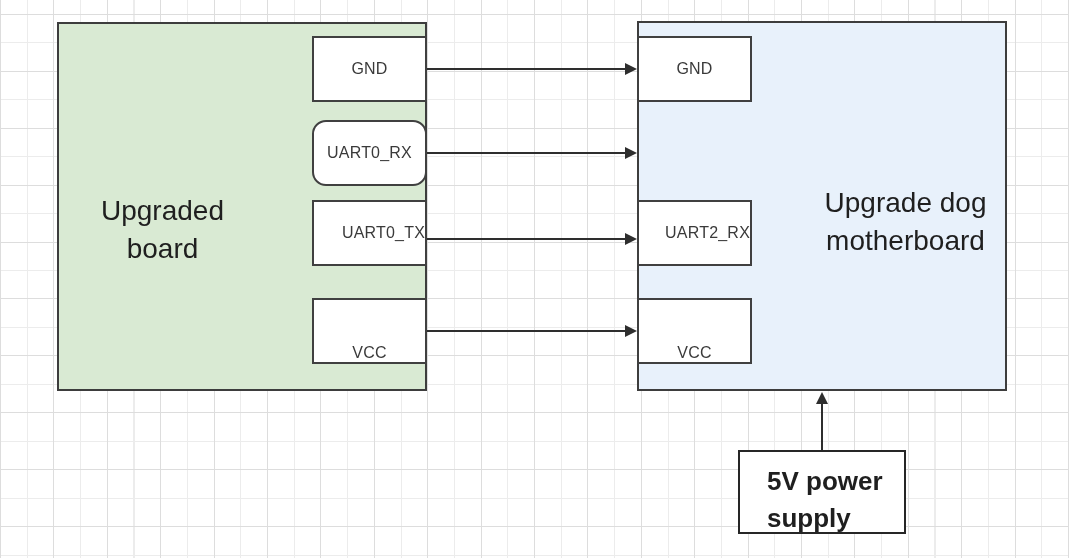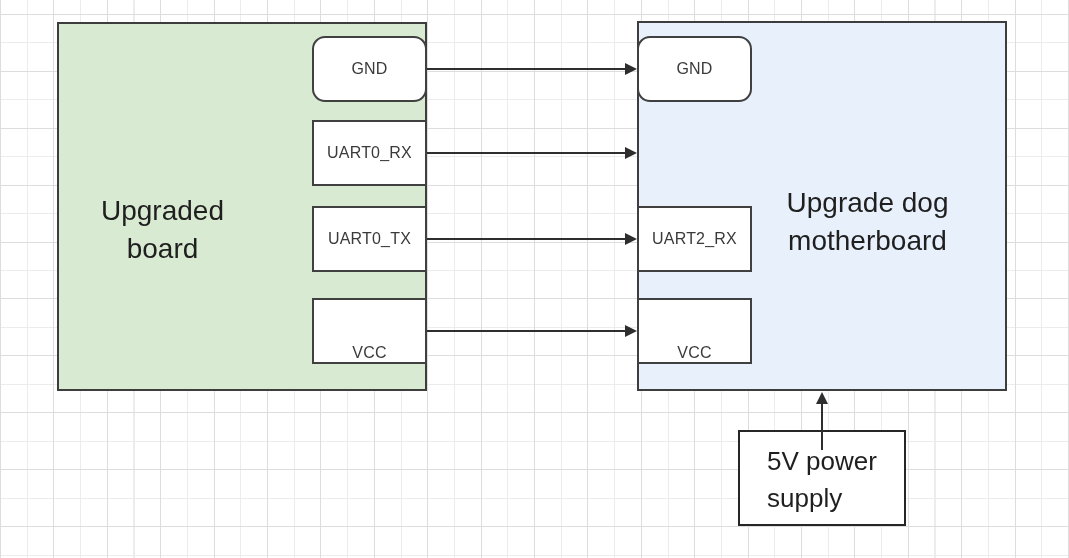--- a/index.html
+++ b/index.html
@@ -40,21 +40,21 @@
     color: #1f1f1f;
     font-size: 28px;
     line-height: 38px;
     z-index: 2;
   }
   .title-left {
     left: 75px; top: 192px; width: 175px;
     text-align: center;
   }
   .title-right {
-    left: 765px; top: 184px; width: 205px;
+    left: 803px; top: 184px; width: 205px;
     text-align: center;
   }
 
   .pin {
     position: absolute;
     width: 115px;
     height: 66px;
     background: #ffffff;
     border: 2px solid #404040;
     display: flex;
@@ -62,23 +62,23 @@
     justify-content: center;
     z-index: 3;
   }
   .pin span {
     font-size: 16px;
     color: #3a3a3a;
     letter-spacing: 0.2px;
   }
   .pin-col-left  { left: 312px; }
   .pin-col-right { left: 637px; }
-  .pin-row-0 { top: 36px; border-radius: 13px;  }
-  .pin-row-1 { top: 120px; }
-  .pin-row-2 { top: 206px; }
+  .pin-row-0 { top: 36px;  }
+  .pin-row-1 { top: 120px; border-radius: 14px; }
+  .pin-row-2 { top: 200px; justify-content: flex-end; }
   .pin-row-3 { top: 298px; align-items: flex-end; }
 
   
   .h-arrow {
     position: absolute;
     left: 427px;
     width: 199px;
     height: 2px;
     background: #2e2e2e;
     z-index: 4;
@@ -114,29 +114,30 @@
     top: -12px;
     left: -5px;
     width: 0; height: 0;
     border-bottom: 12px solid #2e2e2e;
     border-left: 6px solid transparent;
     border-right: 6px solid transparent;
   }
 
   .power-box {
     position: absolute;
-    left: 738px; top: 430px;
-    width: 168px; height: 96px;
+    left: 738px; top: 450px;
+    width: 168px; height: 84px;
     background: #ffffff;
     border: 2px solid #262626;
     z-index: 3;
     padding: 11px 6px 0 27px;
     font-size: 26px;
     line-height: 37px;
     color: #1f1f1f;
+    font-weight: bold;
   }
 </style>
 </head>
 <body>
 
 <div class="canvas">
 
   <div class="board board-left"></div>
   <div class="board-title title-left">Upgraded board</div>
 

